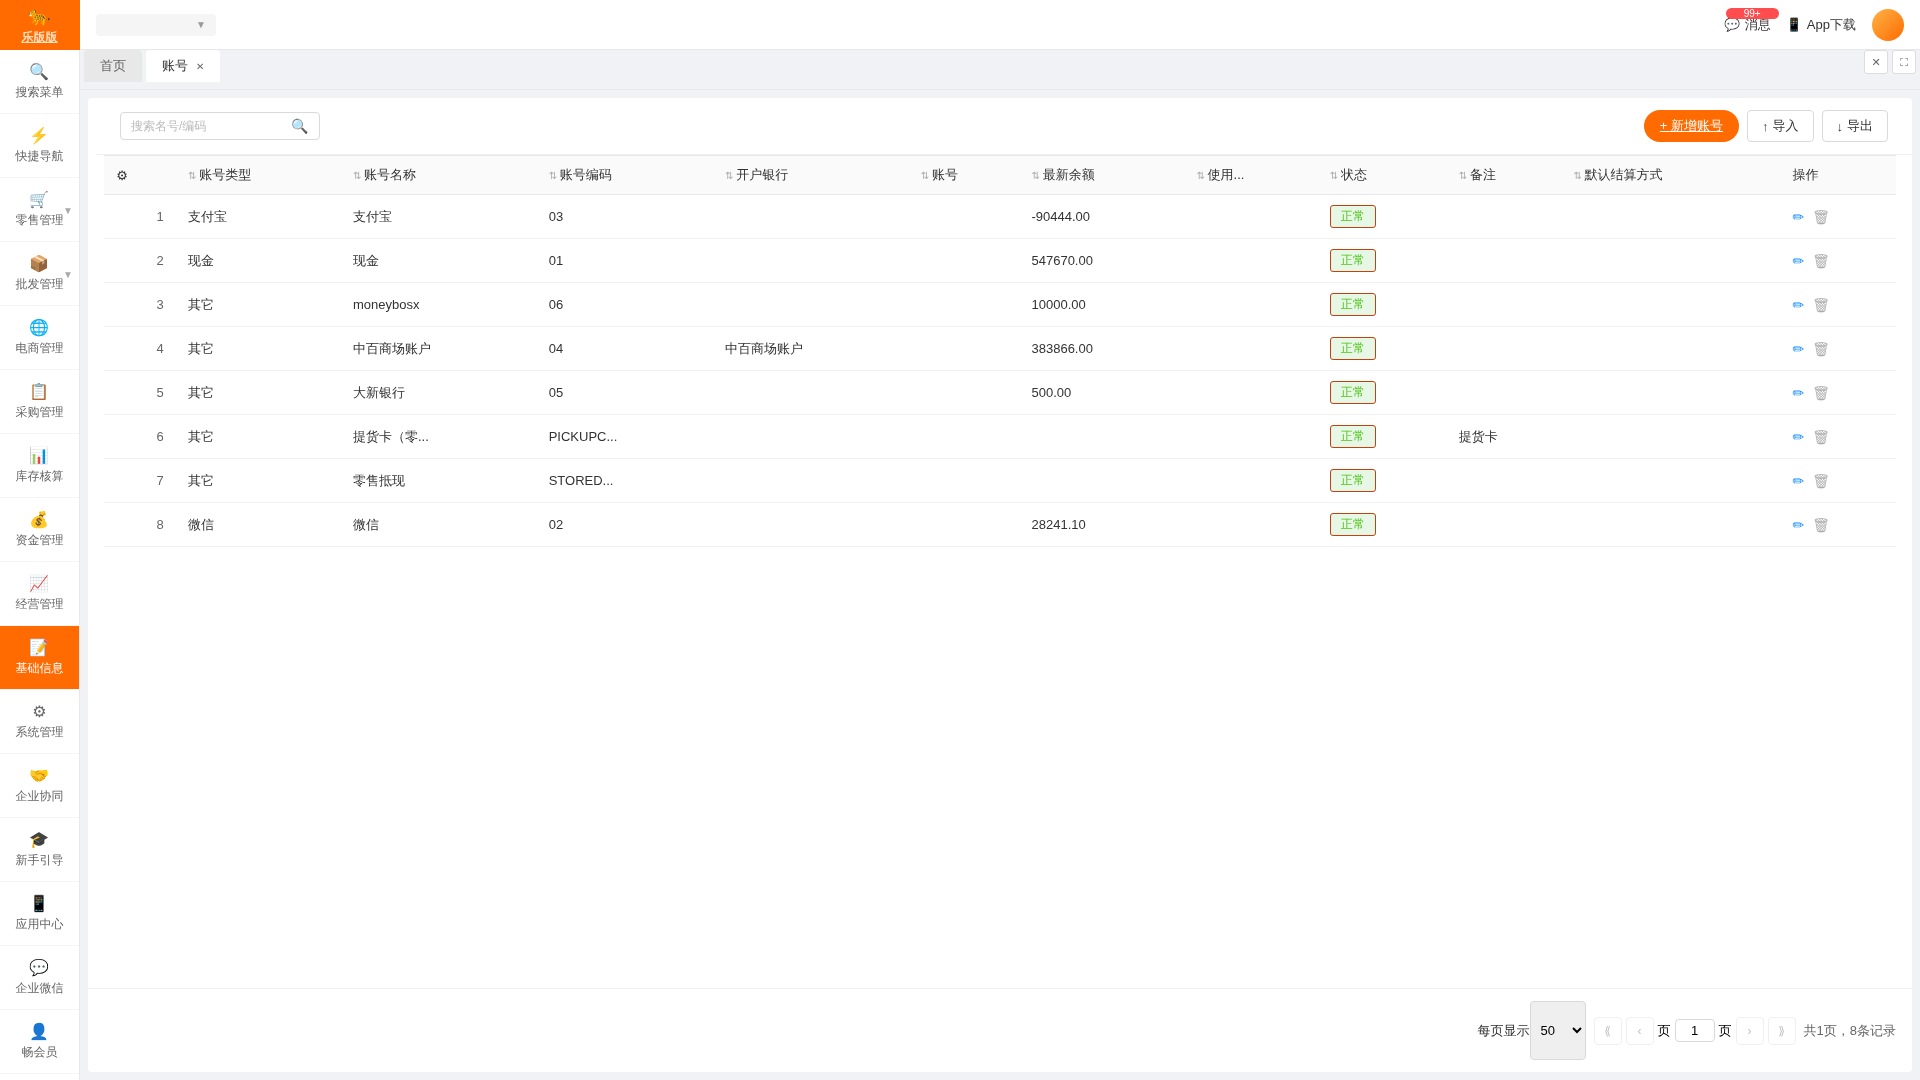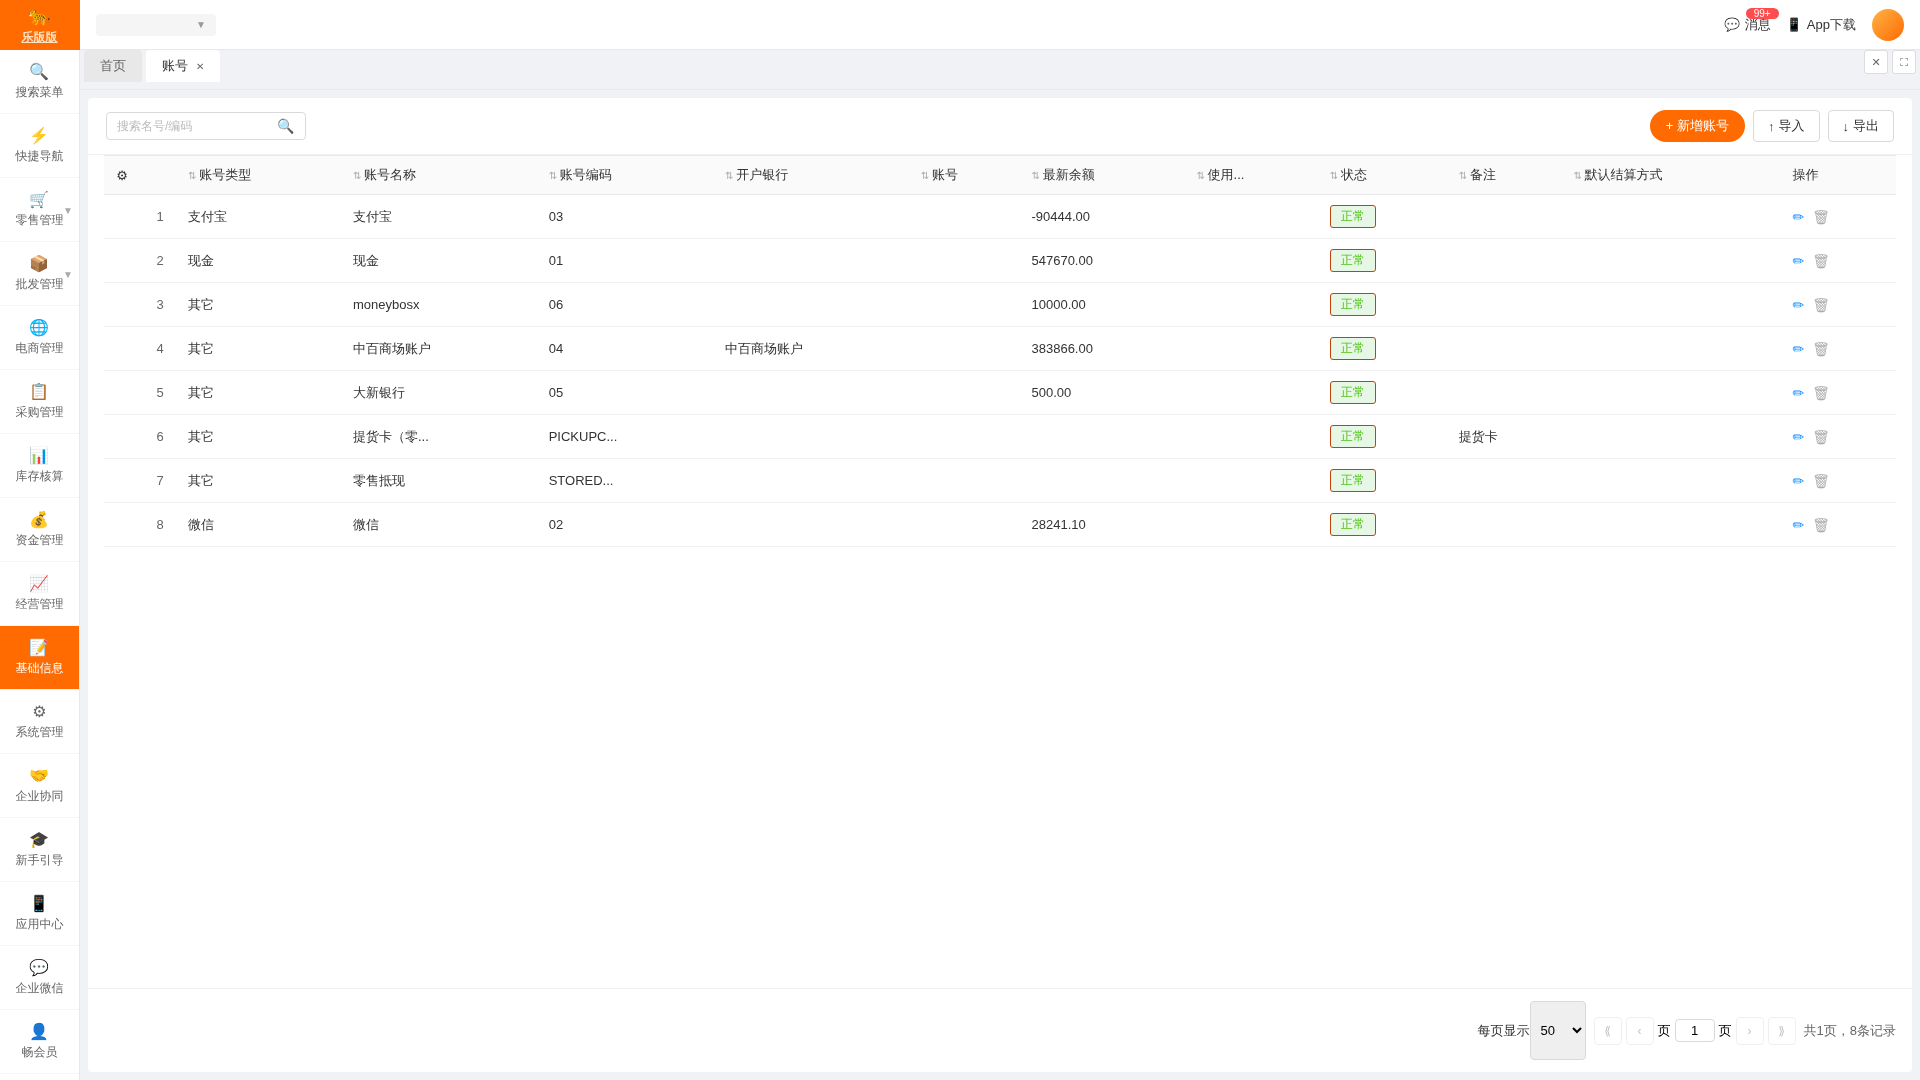--- a/index.html
+++ b/index.html
@@ -124,21 +124,21 @@
       gap: 4px;
       cursor: pointer;
       color: #333;
       font-size: 13px;
       position: relative;
     }
     .notification-badge {
       background: #ff4d4f;
       color: white;
       border-radius: 10px;
-      padding: 0 8px;
+      padding: 0 18px;
       font-size: 10px;
       position: absolute;
       top: -8px;
       right: -8px;
       min-width: 18px;
       text-align: center;
     }
     .app-download-btn {
       display: flex;
       align-items: center;
@@ -200,23 +200,24 @@
       overflow: hidden;
       margin: 8px;
       border-radius: 4px;
     }
 
     
     .toolbar {
       display: flex;
       align-items: center;
       justify-content: space-between;
-      padding: 12px 18px;
+      padding: 12px 24px;
       border-bottom: 1px solid #f0f0f0;
       flex-shrink: 0;
+      margin-left: 8px;
     }
     .toolbar-left {
       display: flex;
       align-items: center;
       gap: 8px;
     }
     .search-input-wrap {
       display: flex;
       align-items: center;
       border: 1px solid #d9d9d9;
@@ -246,20 +247,21 @@
       background: #ff6b00;
       color: white;
       border: none;
       border-radius: 16px;
       padding: 7px 16px;
       cursor: pointer;
       font-size: 13px;
       display: flex;
       align-items: center;
       gap: 4px;
+      text-decoration: underline;
     }
     .btn-default {
       background: #fff;
       color: #333;
       border: 1px solid #d9d9d9;
       border-radius: 4px;
       padding: 6px 14px;
       cursor: pointer;
       font-size: 13px;
       display: flex;

